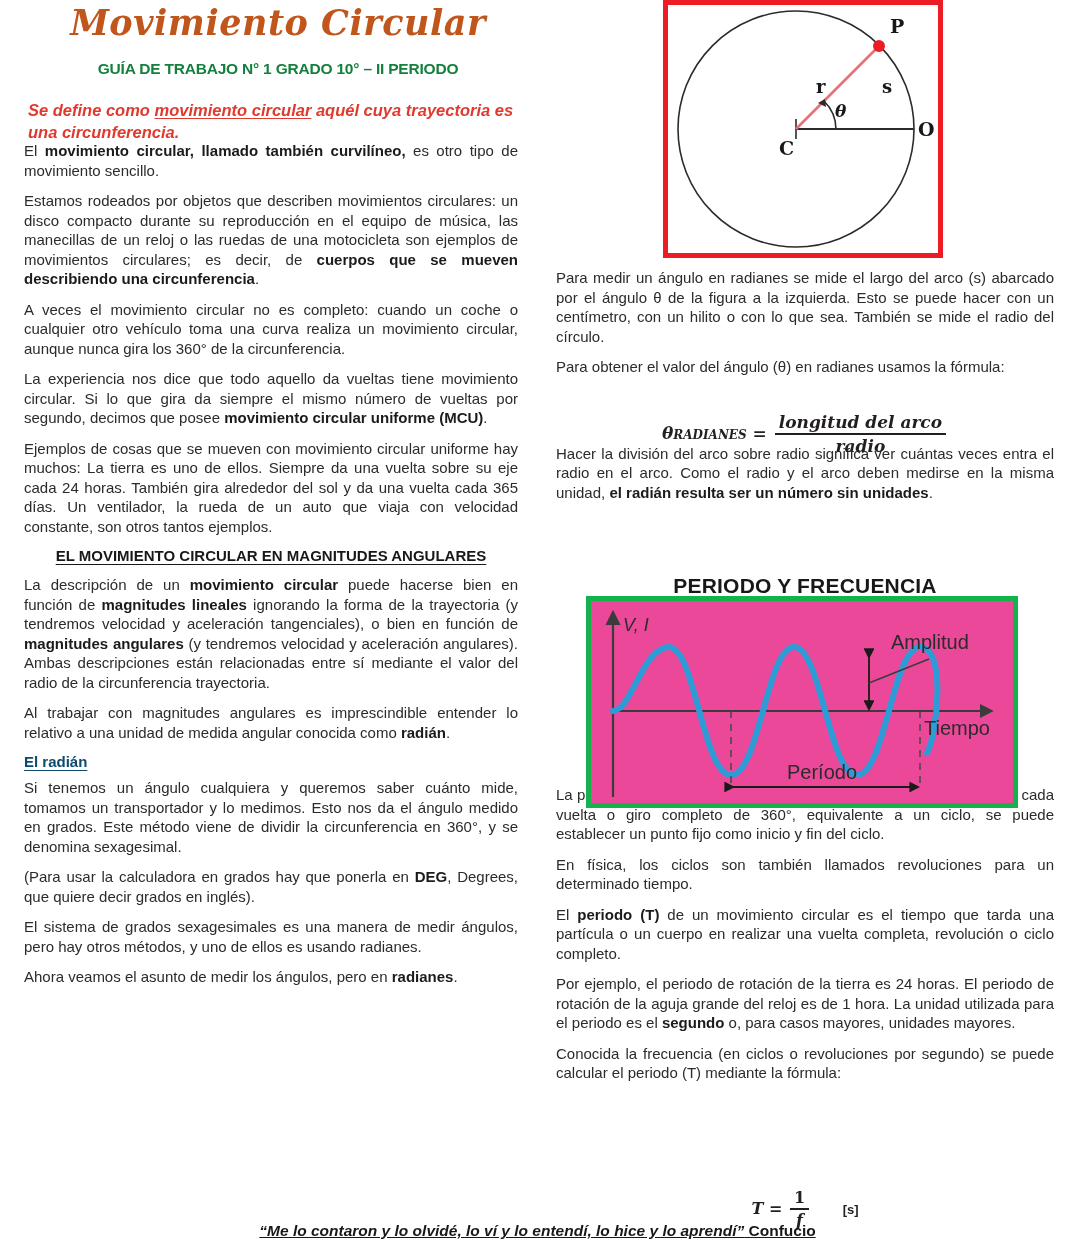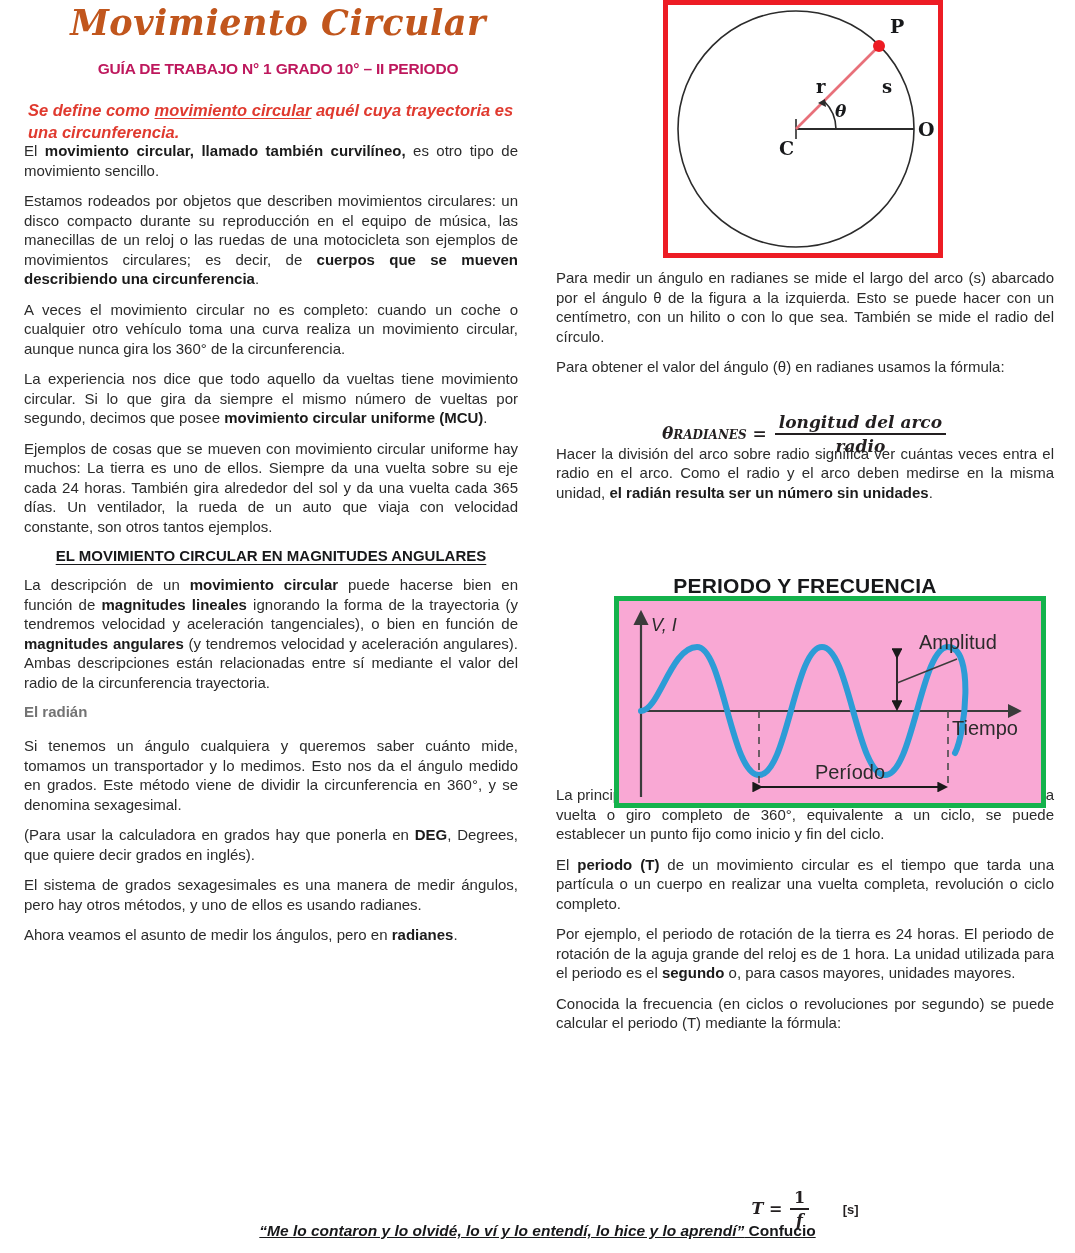--- a/index.html
+++ b/index.html
@@ -28,21 +28,21 @@
     color: #C1561D;
     line-height: 1.1;
   }
   .subtitle {
     position: absolute;
     left: 18px; top: 60px; width: 520px;
     text-align: center;
     font-weight: bold;
     font-size: 15.5px;
     letter-spacing: -0.2px;
-    color: #be185d;
+    color: #15803d;
   }
   .definition {
     position: absolute;
     left: 28px; top: 100px; width: 500px;
     font-weight: bold;
     font-style: italic;
     font-size: 16.5px;
     line-height: 1.32;
     color: #E03A2F;
   }
@@ -69,25 +69,26 @@
   h3.section {
     margin: 6px 0 11px 0;
     font-size: 15px;
     font-weight: bold;
     text-align: center;
     text-decoration: underline;
     text-underline-offset: 3px;
     color: #17181a;
   }
   h4.subsection {
-    margin: 2px 0 16px 0;
+    margin: 2px 0 8px 0;
     font-size: 15px;
     font-weight: bold;
+    text-decoration: underline;
     text-underline-offset: 3px;
-    color: #737373;
+    color: #0c4a6e;
   }
 
   
   .fig-circle {
     position: absolute;
     left: 663px; top: 0px;
     width: 280px; height: 258px;
     border: 5px solid #ED1C24;
     background: #ffffff;
   }
@@ -122,22 +123,21 @@
     font-weight: bold;
     font-size: 21px;
     letter-spacing: 0.2px;
     color: #17181a;
   }
   .fig-wave {
     position: absolute;
     left: 586px; top: 596px;
     width: 432px; height: 212px;
     border: 5px solid #14B24C;
-    background: #f9a8d4;
-    margin-left: 28px;
+    background: #ec4899;
   }
   .fig-wave svg { display: block; width: 100%; height: 100%; overflow: visible; }
 
   
   .formula-periodo {
     position: absolute;
     left: 556px; top: 1188px; width: 498px;
     text-align: center;
     font-family: "DejaVu Serif", serif;
     font-weight: bold;
@@ -187,20 +187,23 @@
     </p>
 
     <p class="body">Ejemplos de cosas que se mueven con movimiento circular uniforme hay muchos: La tierra es uno de ellos. Siempre da una vuelta sobre su eje cada 24 horas. También gira alrededor del sol y da una vuelta cada 365 días. Un ventilador, la rueda de un auto que viaja con velocidad constante, son otros tantos ejemplos.</p>
 
     <h3 class="section">EL MOVIMIENTO CIRCULAR EN MAGNITUDES ANGULARES</h3>
 
     <p class="body">
       <span>La descripción de un </span><b>movimiento circular</b><span> puede hacerse bien en función de </span><b>magnitudes lineales</b><span> ignorando la forma de la trayectoria (y tendremos velocidad y aceleración tangenciales), o bien en función de </span><b>magnitudes angulares</b><span> (y tendremos velocidad y aceleración angulares). Ambas descripciones están relacionadas entre sí mediante el valor del radio de la circunferencia trayectoria.</span>
     </p>
 
+    <p class="body">
+      <span>Al trabajar con magnitudes angulares es imprescindible entender lo relativo a una unidad de medida angular conocida como </span><b>radián</b><span>.</span>
+    </p>
 
     <h4 class="subsection">El radián</h4>
 
     <p class="body">Si tenemos un ángulo cualquiera y queremos saber cuánto mide, tomamos un transportador y lo medimos. Esto nos da el ángulo medido en grados. Este método viene de dividir la circunferencia en 360°, y se denomina sexagesimal.</p>
 
     <p class="body">
       <span>(Para usar la calculadora en grados hay que ponerla en </span><b>DEG</b><span>, Degrees, que quiere decir grados en inglés).</span>
     </p>
 
     <p class="body">El sistema de grados sexagesimales es una manera de medir ángulos, pero hay otros métodos, y uno de ellos es usando radianes.</p>
@@ -241,20 +244,21 @@
 
     <div style="height:56px"></div>
 
     <p class="body">
       <span> Hacer la división del arco sobre radio significa ver cuántas veces entra el radio en el arco. Como el radio y el arco deben medirse en la misma unidad, </span><b>el radián resulta ser un número sin unidades</b><span>.</span>
     </p>
 
     <div style="height:272px"></div>
 
     <p class="body">La principal característica del movimiento circular uniforme es que en cada vuelta o giro completo de 360°, equivalente a un ciclo, se puede establecer un punto fijo como inicio y fin del ciclo.</p>
+    <p class="body">En física, los ciclos son también llamados revoluciones para un determinado tiempo.</p>
 
     <p class="body">
       <span>El </span><b>periodo (T)</b><span> de un movimiento circular es el tiempo que tarda una partícula o un cuerpo en realizar una vuelta completa, revolución o ciclo completo.</span>
     </p>
 
     <p class="body">
       <span>Por ejemplo, el periodo de rotación de la tierra es 24 horas. El periodo de rotación de la aguja grande del reloj es de 1 hora. La unidad utilizada para el periodo es el </span><b>segundo</b><span> o, para casos mayores, unidades mayores.</span>
     </p>
 
     <p class="body">Conocida la frecuencia (en ciclos o revoluciones por segundo) se puede calcular el periodo (T) mediante la fórmula:</p>

